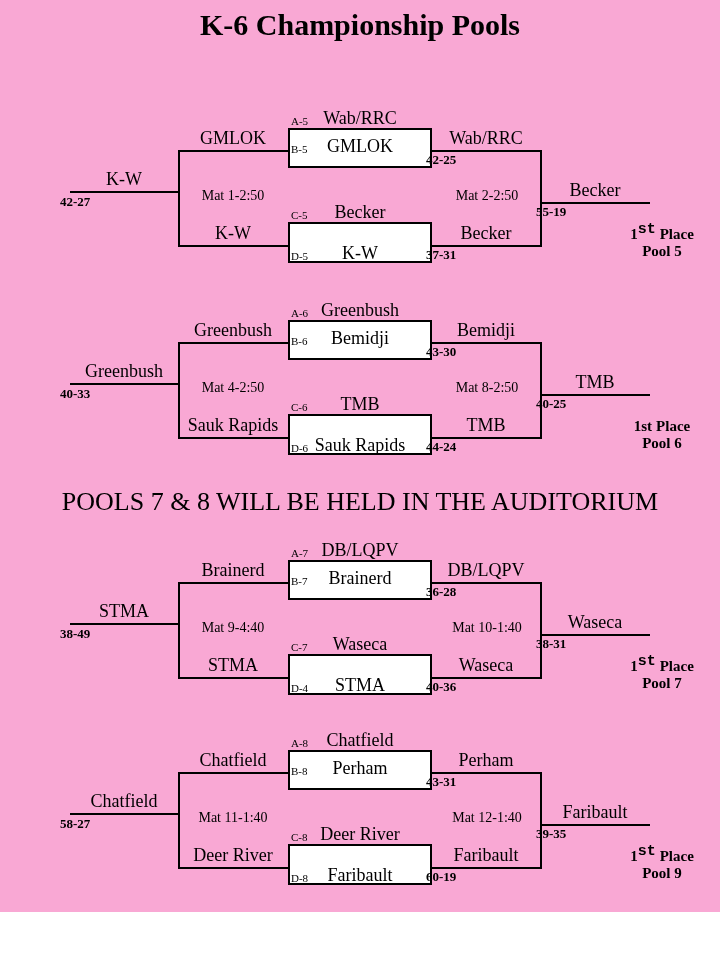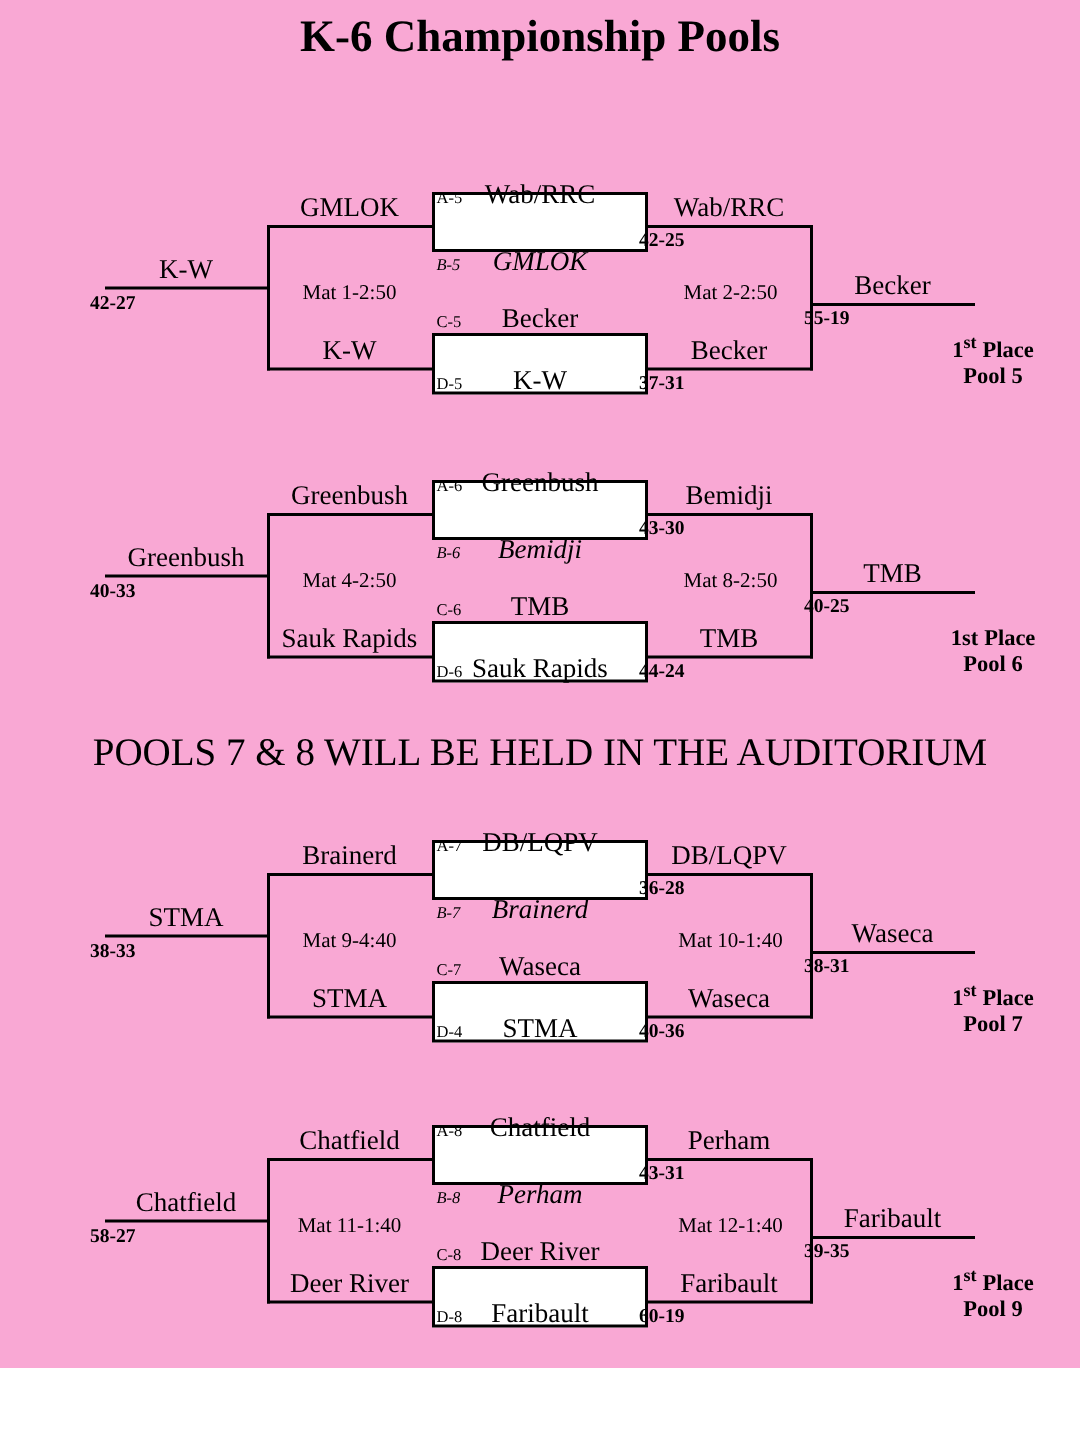--- a/index.html
+++ b/index.html
@@ -48,27 +48,27 @@
   .feeder-score{left:60px;top:87px;width:128px;}
   .winner-score-top{left:426px;top:45px;width:120px;}
   .winner-score-bottom{left:426px;top:140px;width:120px;}
   .final-score{left:536px;top:97px;width:118px;}
 
   .mat{position:absolute;top:80px;width:110px;font-size:14px;line-height:15px;text-align:center;white-space:nowrap;}
   .mat-left{left:178px;}
   .mat-right{left:432px;}
 
   .slotrow{position:absolute;left:288px;width:144px;height:20px;}
-  .row-a{top:11px;} .row-b{top:56px;font-style:italic;} .row-c{top:94px;} .row-d{top:135px;}
+  .row-a{top:0px;} .row-b{top:28px;} .row-c{top:94px;} .row-d{top:135px;}
   .seed{position:absolute;left:3px;bottom:1px;font-size:11px;line-height:12px;}
   .slotname{display:block;text-align:center;font-size:18px;line-height:20px;white-space:nowrap;}
 
   .place{position:absolute;left:606px;top:118px;width:112px;text-align:center;
          font-weight:bold;font-size:15px;line-height:17px;white-space:nowrap;}
-  .place sup{font-size:12px;line-height:0;}
+  .place sup{font-size:15px;line-height:0;font-family:Liberation Mono, monospace;}
   .place-word{margin-left:4px;}
 </style>
 </head>
 <body>
 
 <div class="slide">
 
   <div class="title">
     <div>K-6 Championship Pools</div>
   </div>
@@ -161,21 +161,21 @@
       <div><span>1st</span><sup></sup><span class="place-word">Place</span></div>
       <div>Pool 6</div>
     </div>
   </div>
 
   <div class="banner">POOLS 7 &amp; 8 WILL BE HELD IN THE AUDITORIUM</div>
 
   <div class="pool pool-7">
     <div class="lbl feeder-name">STMA</div>
     <div class="hline h-feeder"></div>
-    <div class="score feeder-score">38-33</div>
+    <div class="score feeder-score">38-49</div>
     <div class="vline v-left"></div>
     <div class="lbl branch-top">Brainerd</div>
     <div class="hline h-branch-top"></div>
     <div class="lbl branch-bottom">STMA</div>
     <div class="hline h-branch-bottom"></div>
     <div class="matchbox box1"></div>
     <div class="slotrow row-a">
       <span class="seed">A-7</span>
       <span class="slotname">DB/LQPV</span>
     </div>

